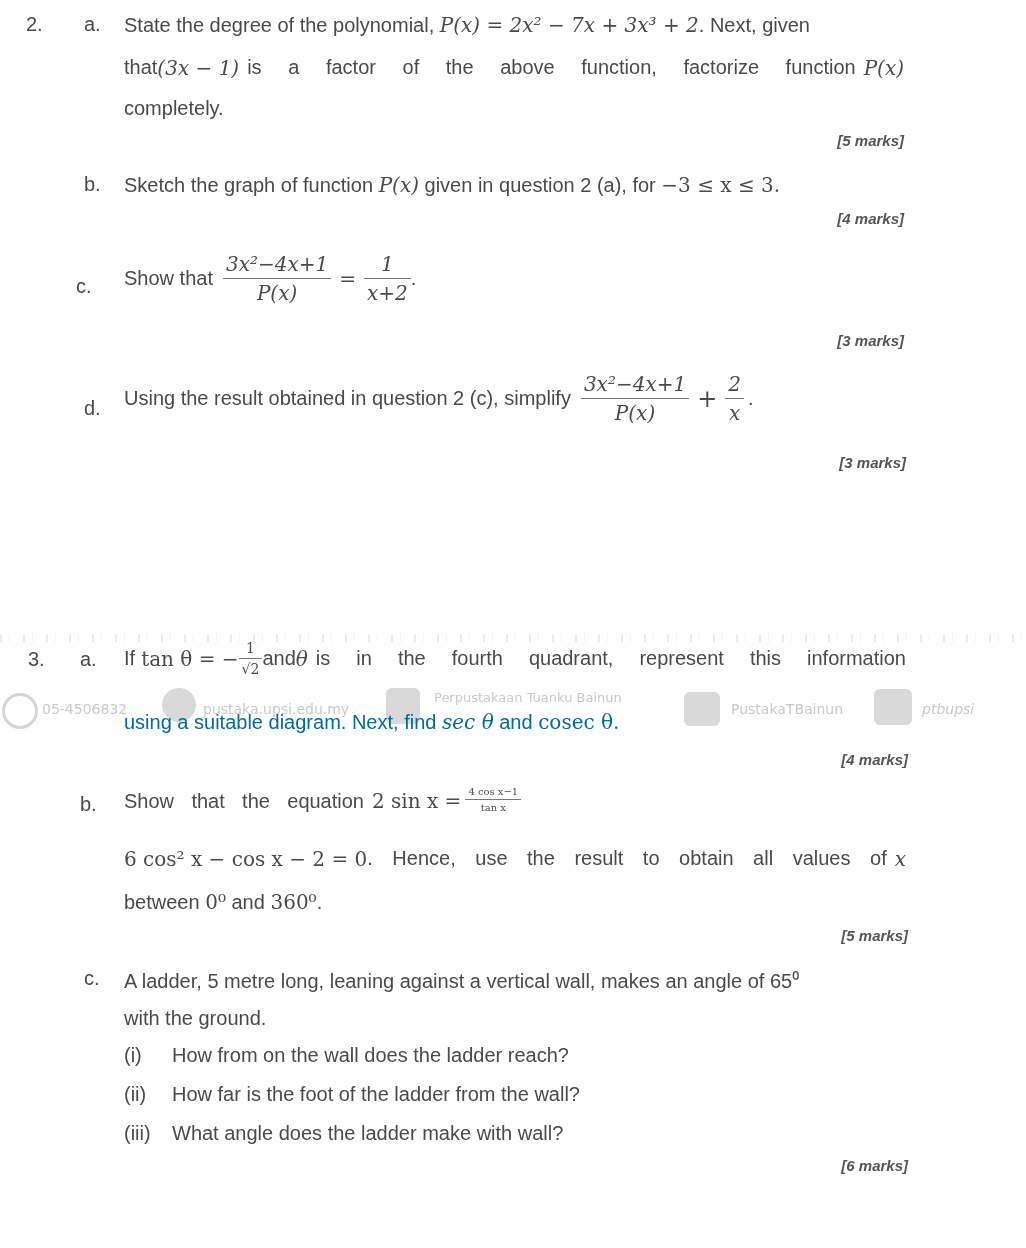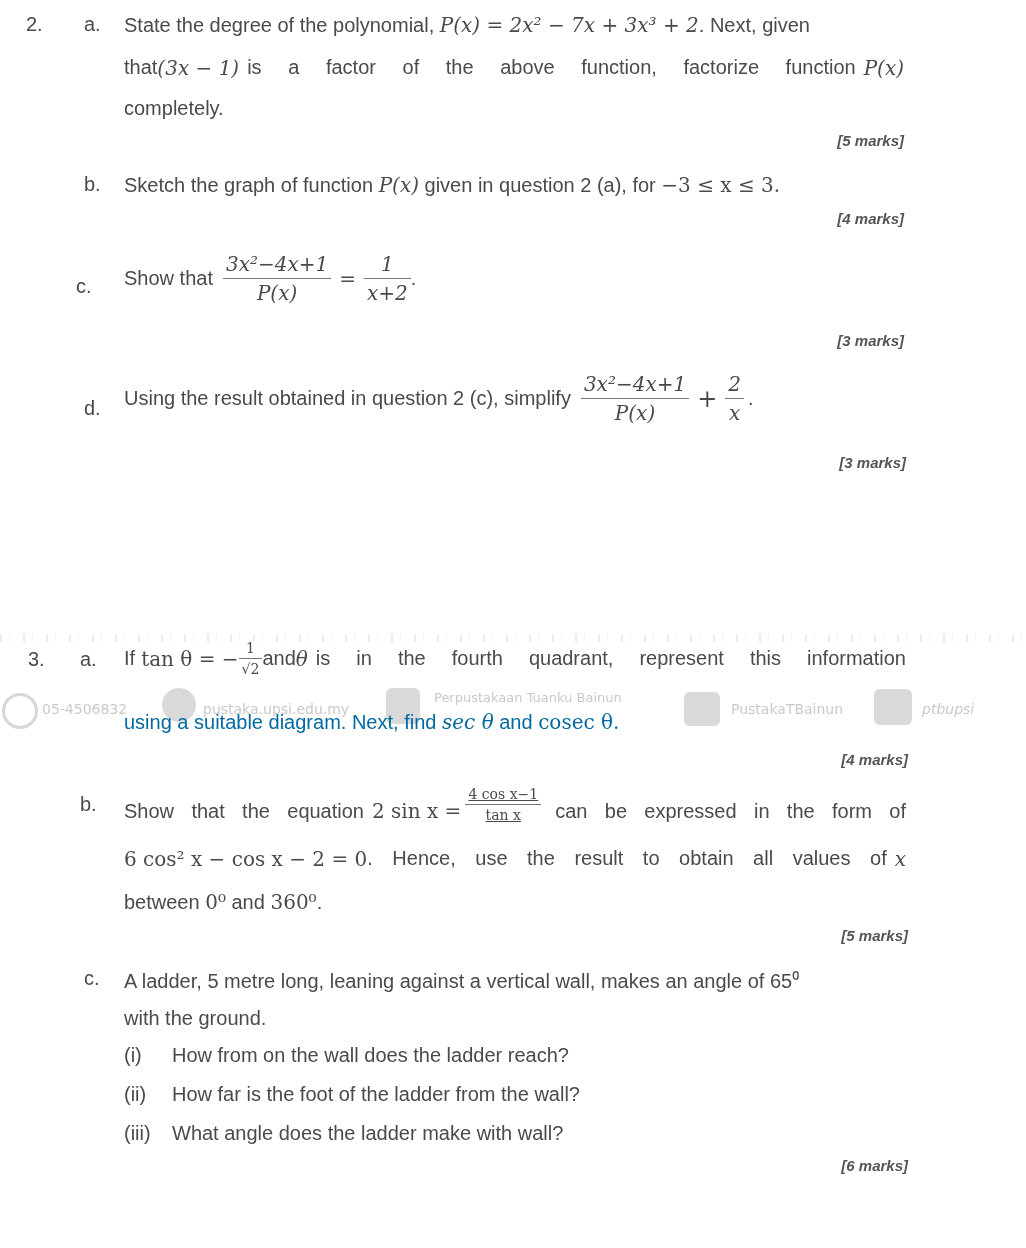--- a/index.html
+++ b/index.html
@@ -118,25 +118,24 @@
     <span class="m">sec θ</span>
     <span>and</span>
     <span class="mr">cosec θ.</span>
   </div>
   <span class="abs marks" style="right:118px;top:751px;">[4 marks]</span>
 
   <span class="abs" style="left:80px;top:793px;">b.</span>
   <div class="abs" style="left:124px;top:786px;width:782px;display:flex;align-items:flex-end;">
     <span class="justify" style="width:240px;">Show that the equation</span>
     <span class="mr" style="margin:0 4px 0 8px;">2 sin x =</span>
-    <span class="frac" style="font-size:14px;text-decoration:underline;">
+    <span class="frac" style="font-size:10px;">
       <span class="num">4 cos x−1</span>
       <span class="den">tan x</span>
     </span>
-    <span class="justify" style="flex:1;margin-left:14px;">can be expressed in the form of</span>
   </div>
   <div class="abs" style="left:124px;top:847px;width:782px;display:flex;">
     <span class="mr">6 cos² x − cos x − 2 = 0</span>
     <span class="justify" style="flex:1;margin-right:8px;">. Hence, use the result to obtain all values of</span>
     <span class="m">x</span>
   </div>
   <div class="abs" style="left:124px;top:890px;">
     <span>between</span>
     <span class="mr">0⁰</span>
     <span>and</span>

